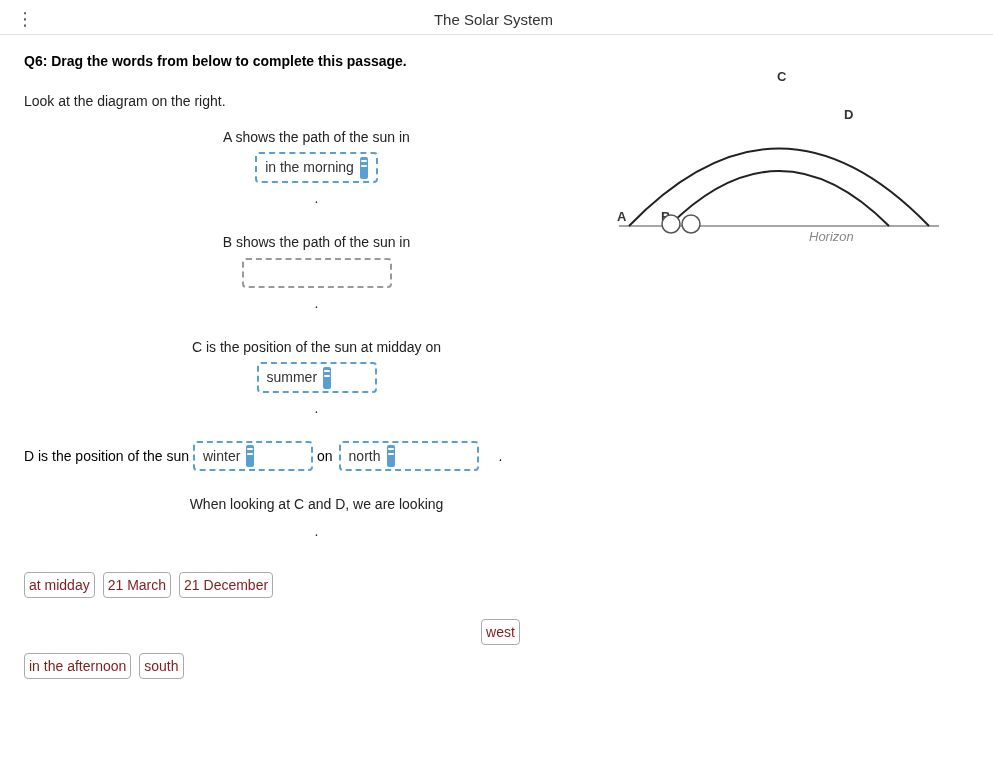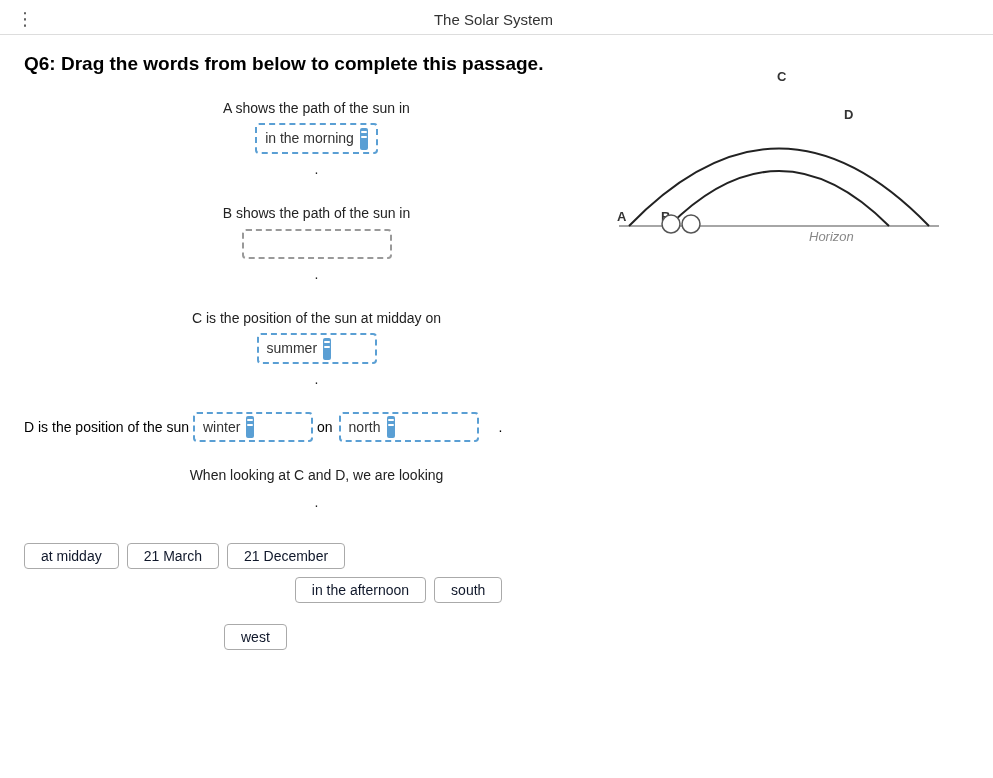--- a/index.html
+++ b/index.html
@@ -45,21 +45,21 @@
       min-width: 0;
     }
 
     .right-panel {
       width: 360px;
       flex-shrink: 0;
       padding-top: 0;
     }
 
     .question-title {
-      font-size: 19px;
+      font-size: 14px;
       font-weight: bold;
       margin-bottom: 22px;
     }
 
     .passage-text {
       font-size: 14px;
       color: #222;
       margin-bottom: 14px;
       line-height: 1.5;
     }
@@ -118,23 +118,23 @@
 
     .drag-box .drag-handle::after {
       margin-top: 2px;
     }
 
     .drag-word-box {
       display: inline-flex;
       align-items: center;
       border: 1px solid #aaa;
       border-radius: 4px;
-      padding: 4px 16px;
-      font-size: 14px;
-      color: #0f172a;
+      padding: 4px 4px;
+      font-size: 14px;
+      color: #7f1d1d;
       background: #fff;
       cursor: grab;
     }
 
     
     .word-bank {
       margin-top: 30px;
       display: flex;
       flex-wrap: wrap;
       gap: 8px;
@@ -177,20 +177,21 @@
   <span class="menu-dots">⋮</span>
   <span class="header-title">The Solar System</span>
   <span style="width:24px"></span>
 </div>
 
 <div class="main-content">
   <div class="left-panel">
 
     <div class="question-title">Q6: Drag the words from below to complete this passage.</div>
 
+    <div class="passage-text">Look at the diagram on the right.</div>
 
     <div class="question-row">
       <span>A shows the path of the sun in</span>
       <span class="drag-box filled">
         <span>in the morning</span>
         <span class="drag-handle"></span>
       </span>
       <span>.</span>
     </div>
 

